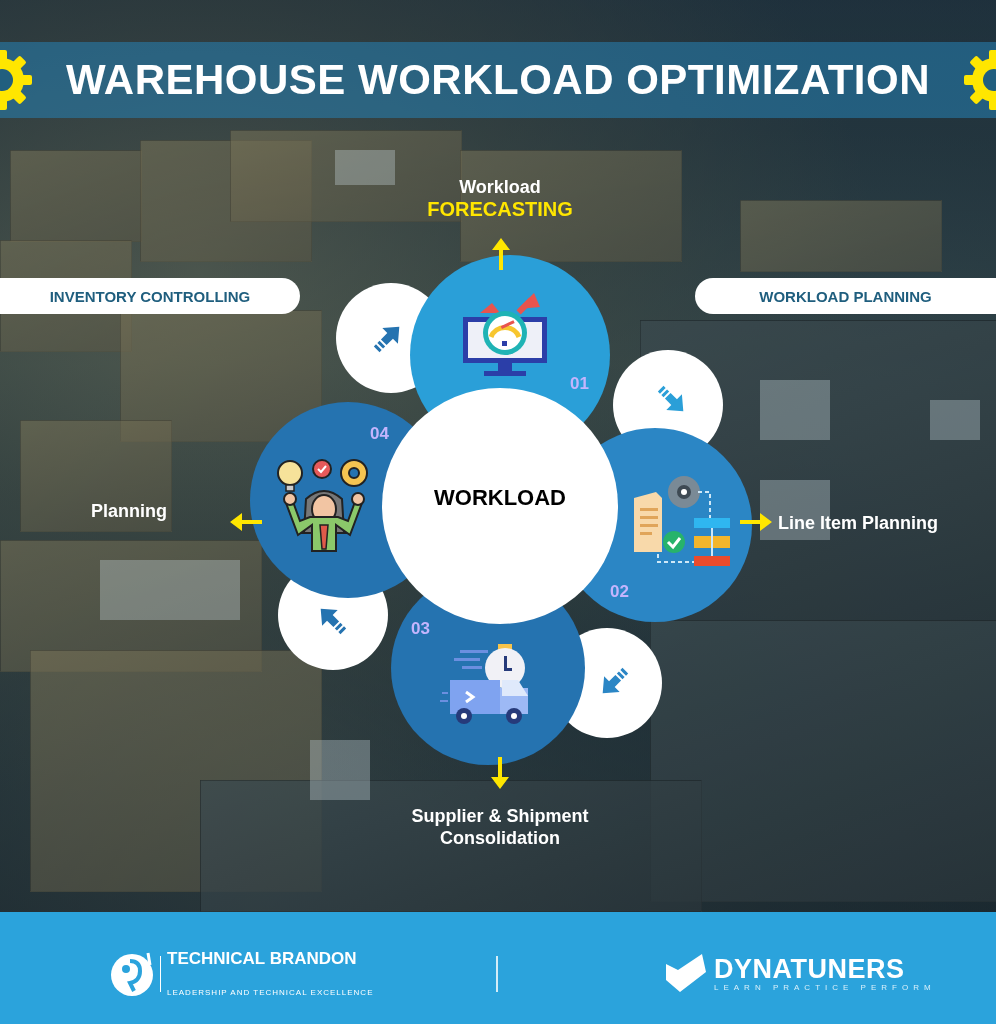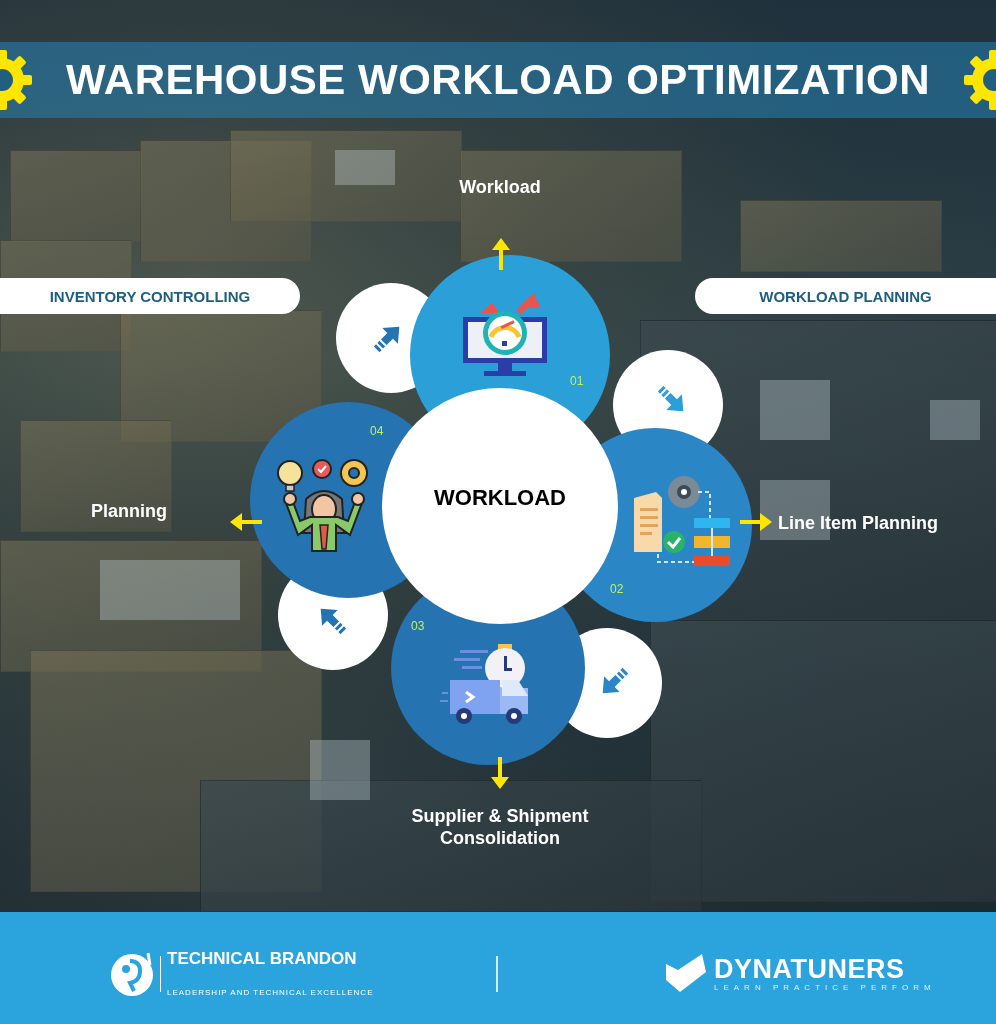--- a/index.html
+++ b/index.html
@@ -17,21 +17,21 @@
   .label-patch { position:absolute; background:rgba(200,215,220,0.35); }
   .title-band { position:absolute; left:0; top:42px; width:996px; height:76px;
                 background:rgba(38,130,180,0.55); display:flex; align-items:center; justify-content:center; }
   .title-text { color:#fff; font-weight:700; font-size:42px; letter-spacing:0.5px;text-align:right; }
   .gear { position:absolute; top:48px; width:64px; height:64px; }
   .pill { position:absolute; top:278px; height:36px; background:#fff; display:flex; align-items:center; justify-content:center;
           color:#1f5e7e; font-weight:700; font-size:15px; }
   .pill.left { left:0; width:300px; border-radius:0 18px 18px 0; }
   .pill.right { left:695px; width:301px; border-radius:18px 0 0 18px; }
   .circle { position:absolute; border-radius:50%; }
-  .num { position:absolute; color:#bef264; font-weight:400; font-size:12px; }
+  .num { position:absolute; color:#c4b5fd; font-weight:700; font-size:17px; }
   .ext-label { position:absolute; color:#fff; font-weight:700; font-size:18px; text-align:center; line-height:22px; }
   .yellow { color:#ffe600; }
   .center-text { position:absolute; left:382px; top:486px; width:236px; text-align:center; color:#000; font-weight:700; font-size:22px; line-height:24px; }
   .footer { position:absolute; left:0; top:912px; width:996px; height:112px; background:#2ba3dc; }
   .divider { position:absolute; left:496px; top:956px; width:2px; height:36px; background:rgba(255,255,255,0.8); }
   .arrow-svg { position:absolute; }
 </style>
 </head>
 <body>
 
@@ -91,20 +91,21 @@
 
 <div class="pill left">
   <span>INVENTORY CONTROLLING</span>
 </div>
 <div class="pill right">
   <span>WORKLOAD PLANNING</span>
 </div>
 
 <div class="ext-label" style="left:400px;top:176px;width:200px;">
   <div>Workload</div>
+  <div class="yellow" style="font-size:20px;">FORECASTING</div>
 </div>
 
 <div class="circle" style="left:336px;top:283px;width:110px;height:110px;background:#fff;"></div>
 <div class="circle" style="left:613px;top:350px;width:110px;height:110px;background:#fff;"></div>
 <div class="circle" style="left:552px;top:628px;width:110px;height:110px;background:#fff;"></div>
 <div class="circle" style="left:278px;top:560px;width:110px;height:110px;background:#fff;"></div>
 
 <div class="circle" style="left:410px;top:255px;width:200px;height:200px;background:#2a9fd8;"></div>
 <div class="circle" style="left:558px;top:428px;width:194px;height:194px;background:#2b86c5;"></div>
 <div class="circle" style="left:391px;top:571px;width:194px;height:194px;background:#2573b0;"></div>

